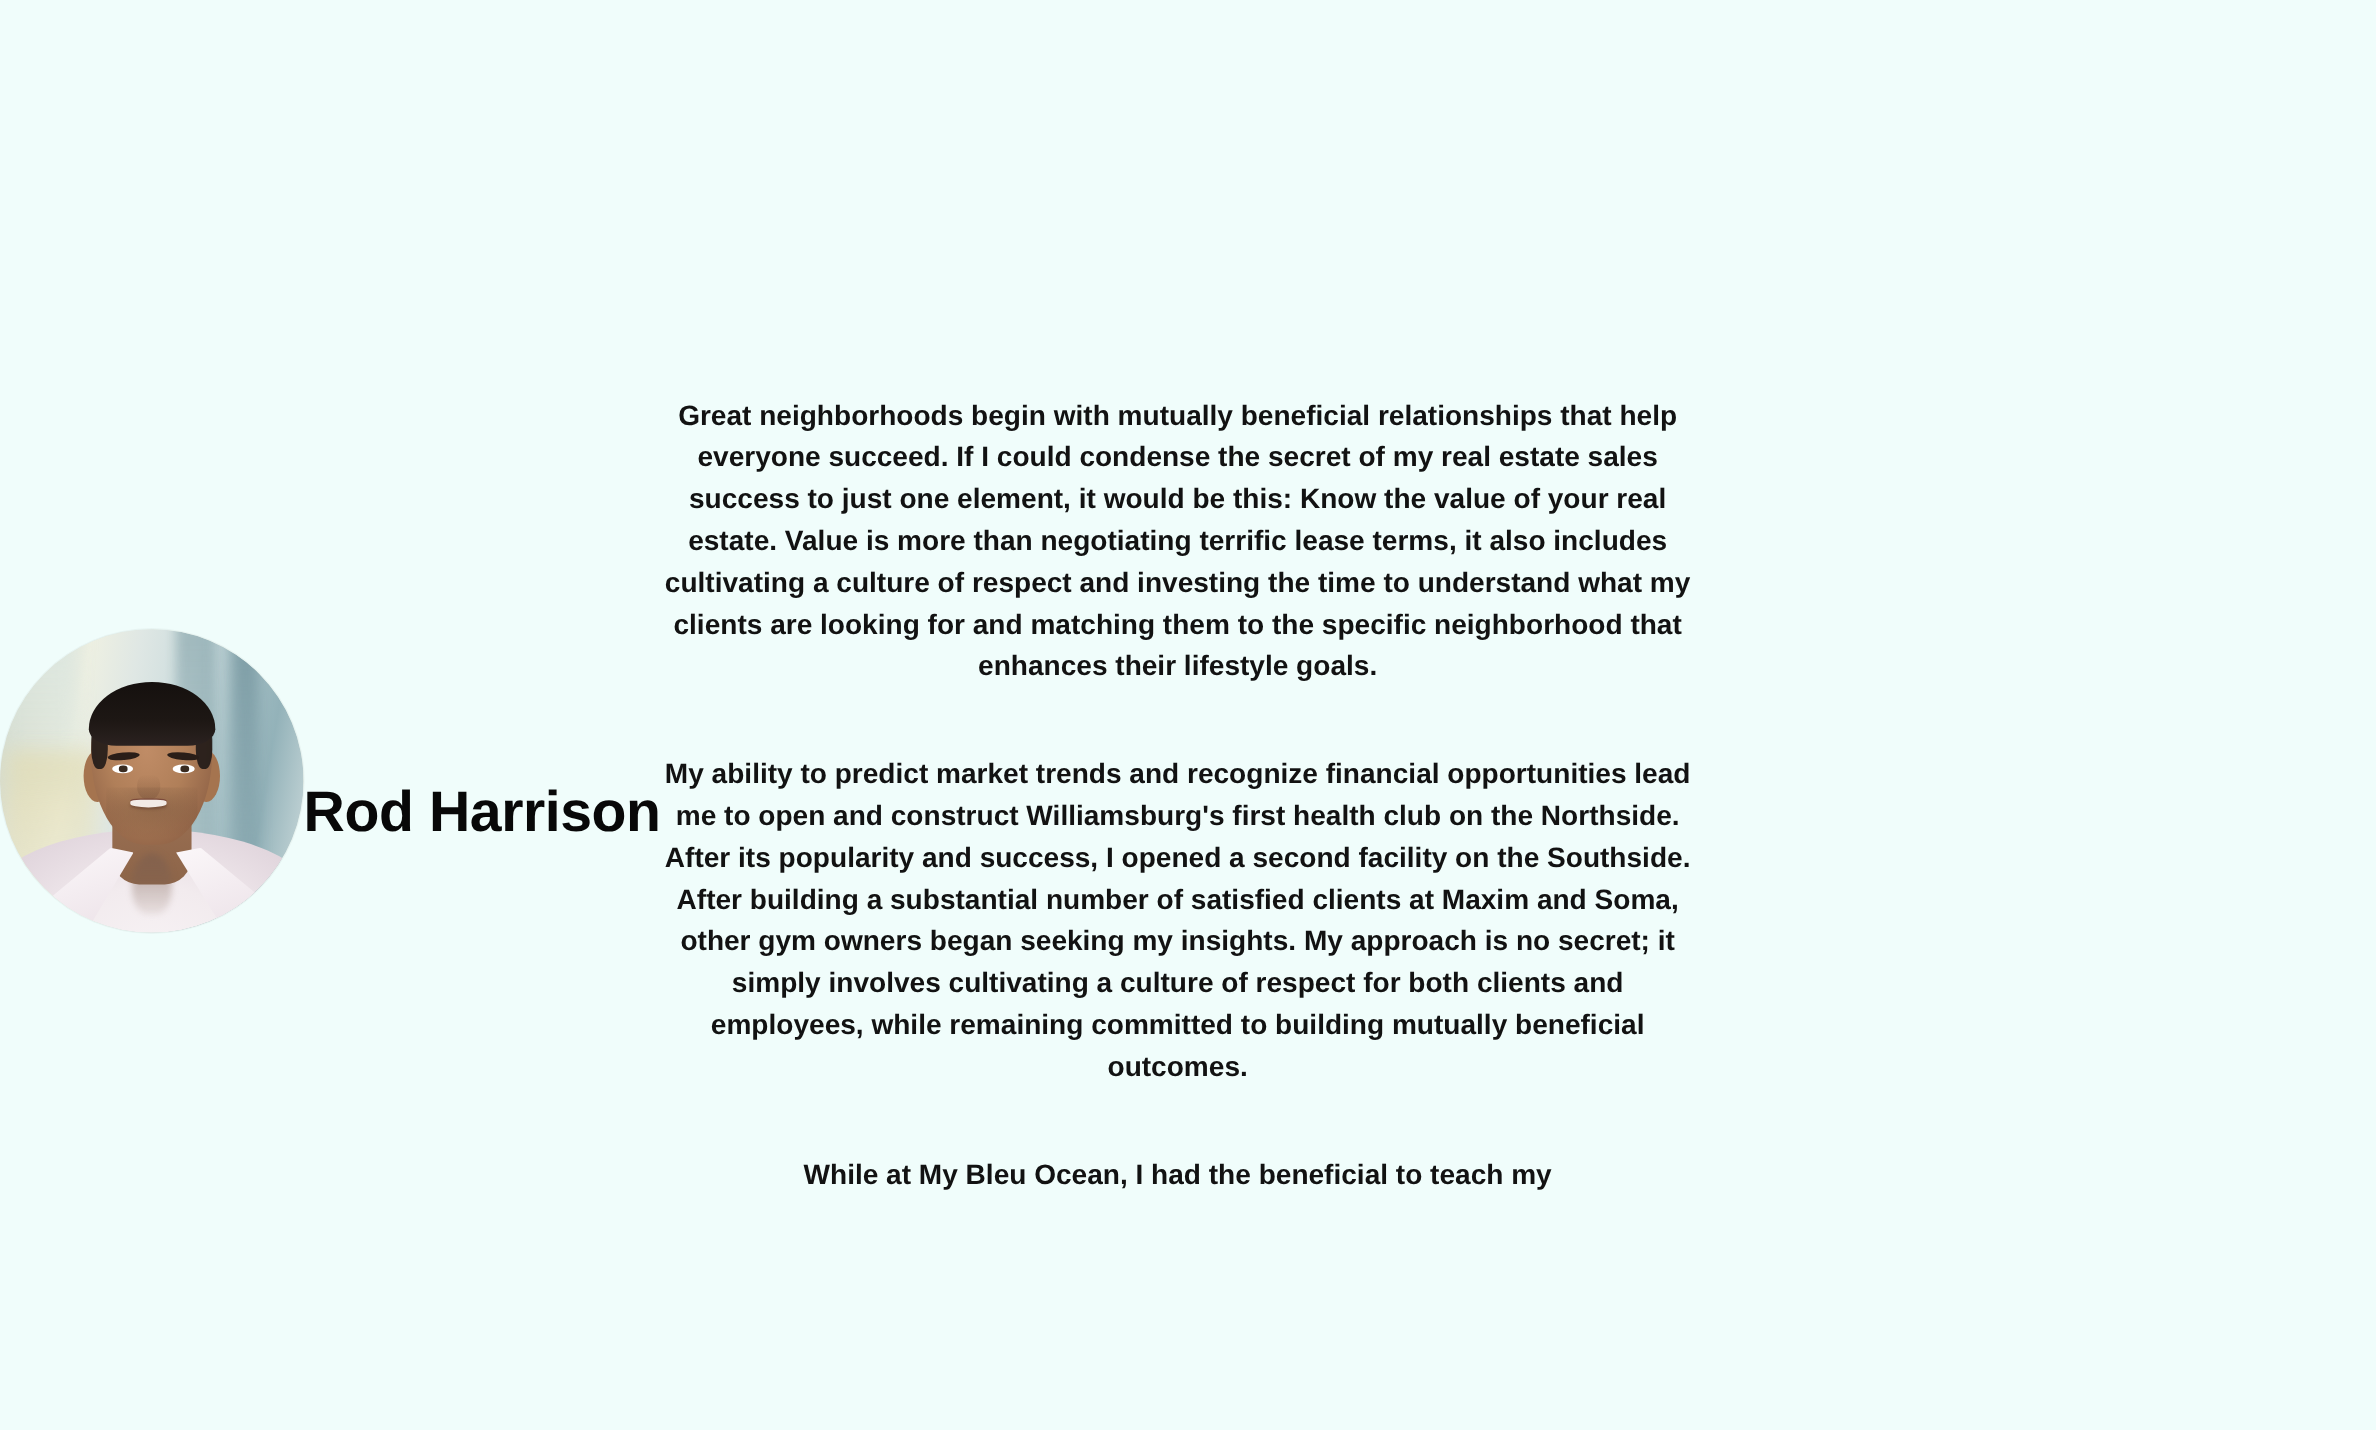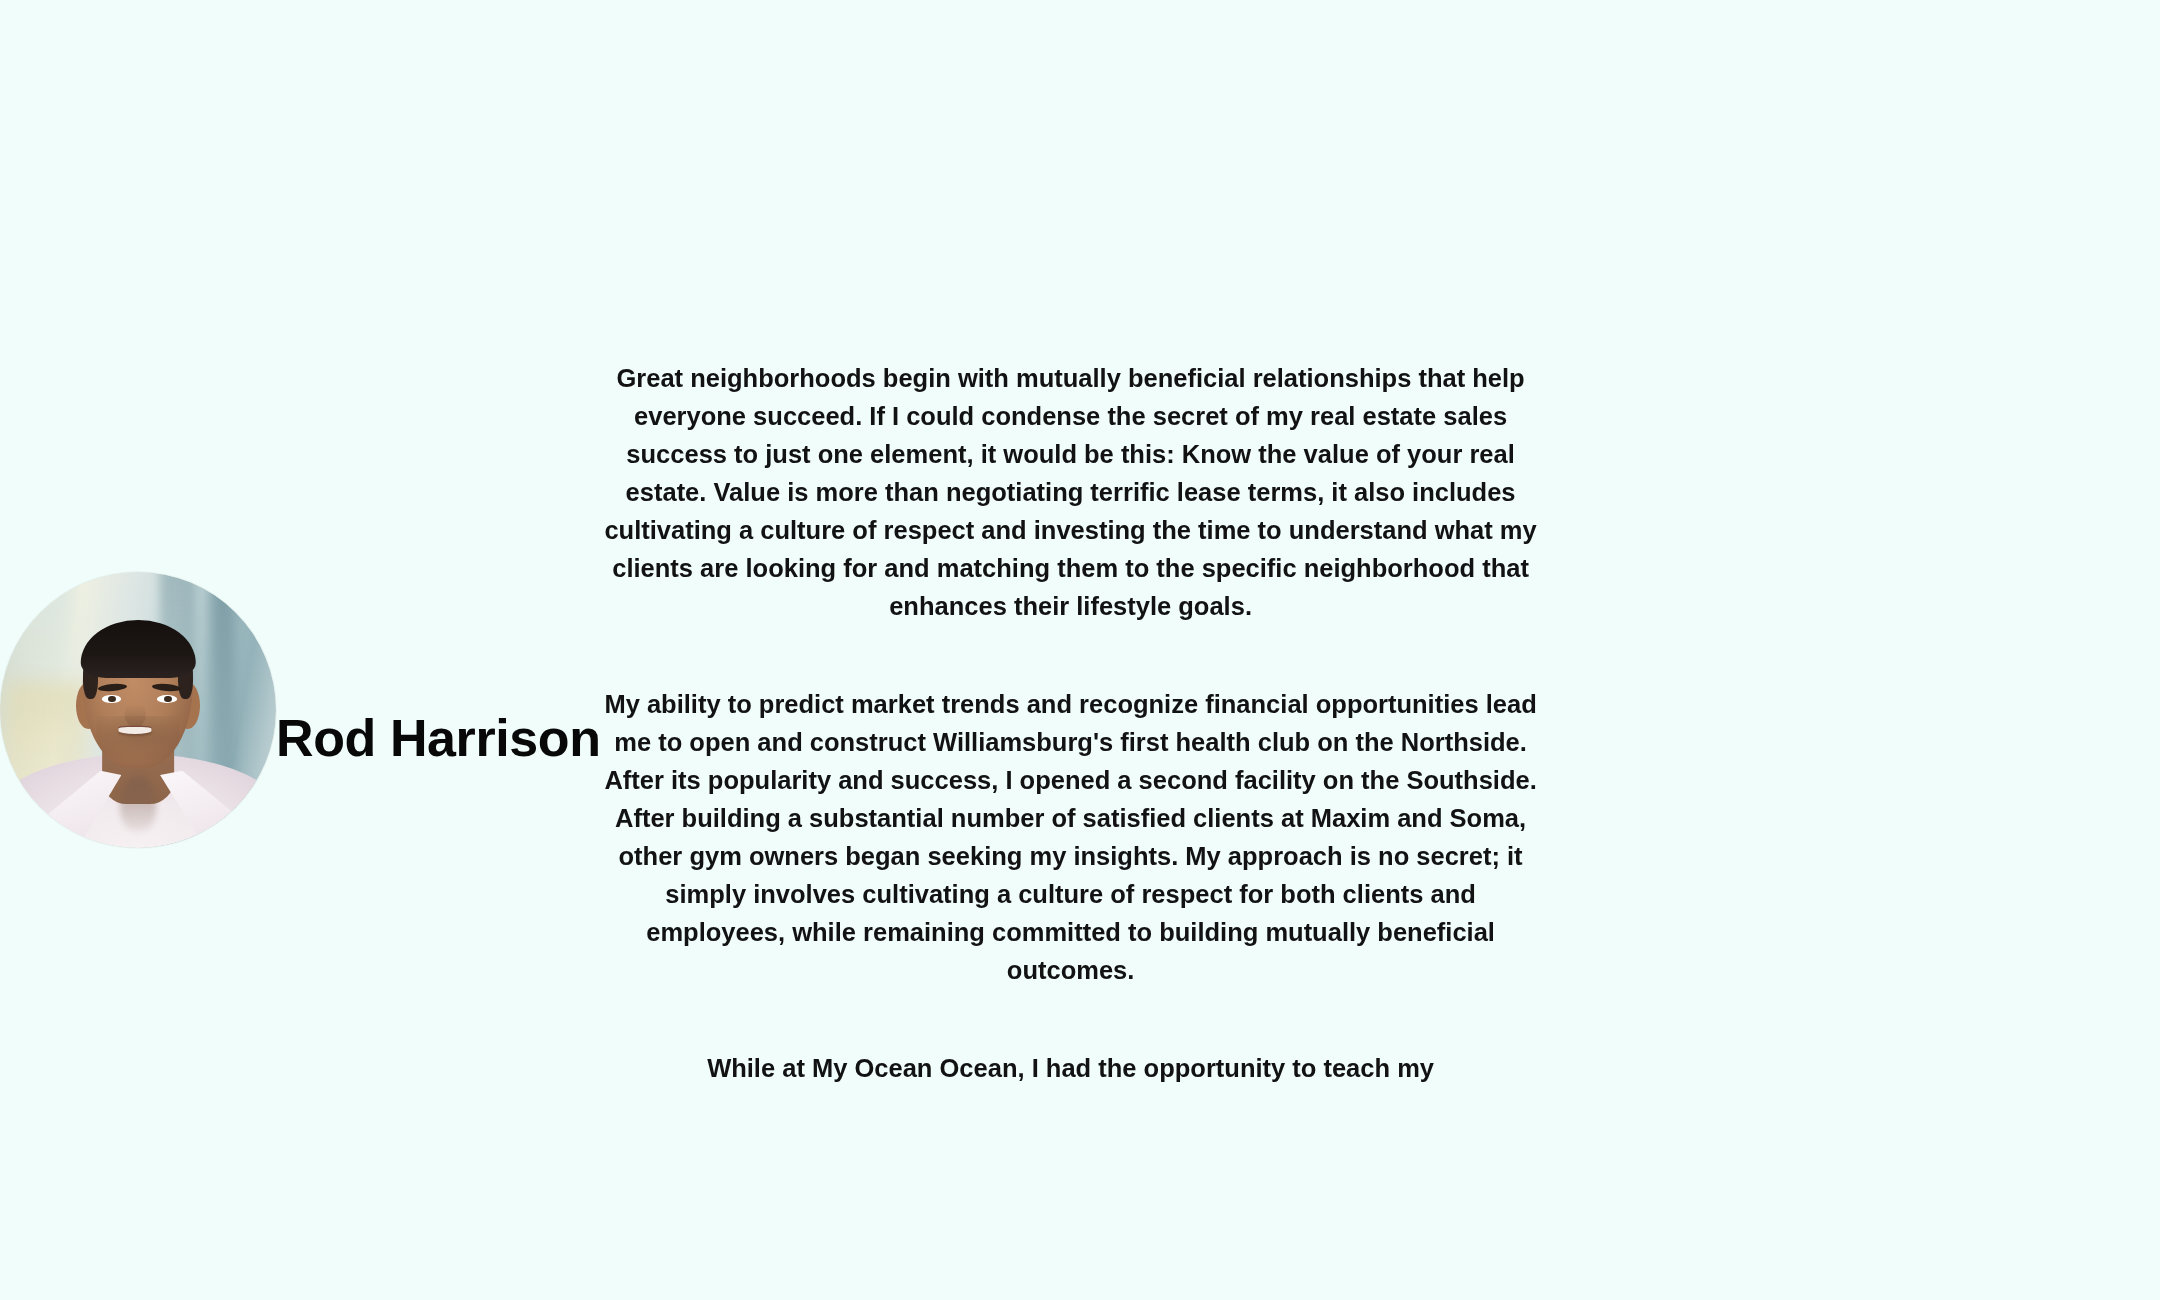--- a/index.html
+++ b/index.html
@@ -307,16 +307,16 @@
       <div class="mouth"></div>
       <div class="photo-soft"></div>
     </div>
   </div>
 
   <h1 class="profile-name">Rod Harrison</h1>
 
   <div class="profile-bio">
     <p class="bio-para">Great neighborhoods begin with mutually beneficial relationships that help everyone succeed. If I could condense the secret of my real estate sales success to just one element, it would be this: Know the value of your real estate. Value is more than negotiating terrific lease terms, it also includes cultivating a culture of respect and investing the time to understand what my clients are looking for and matching them to the specific neighborhood that enhances their lifestyle goals.</p>
     <p class="bio-para">My ability to predict market trends and recognize financial opportunities lead me to open and construct Williamsburg's first health club on the Northside. After its popularity and success, I opened a second facility on the Southside. After building a substantial number of satisfied clients at Maxim and Soma, other gym owners began seeking my insights. My approach is no secret; it simply involves cultivating a culture of respect for both clients and employees, while remaining committed to building mutually beneficial outcomes.</p>
-    <p class="bio-para">While at My Ocean Ocean, I had the opportunity to teach my</p>
+    <p class="bio-para">While at My Bleu Ocean, I had the beneficial to teach my</p>
   </div>
 
 </div>
 
 </body></html>

